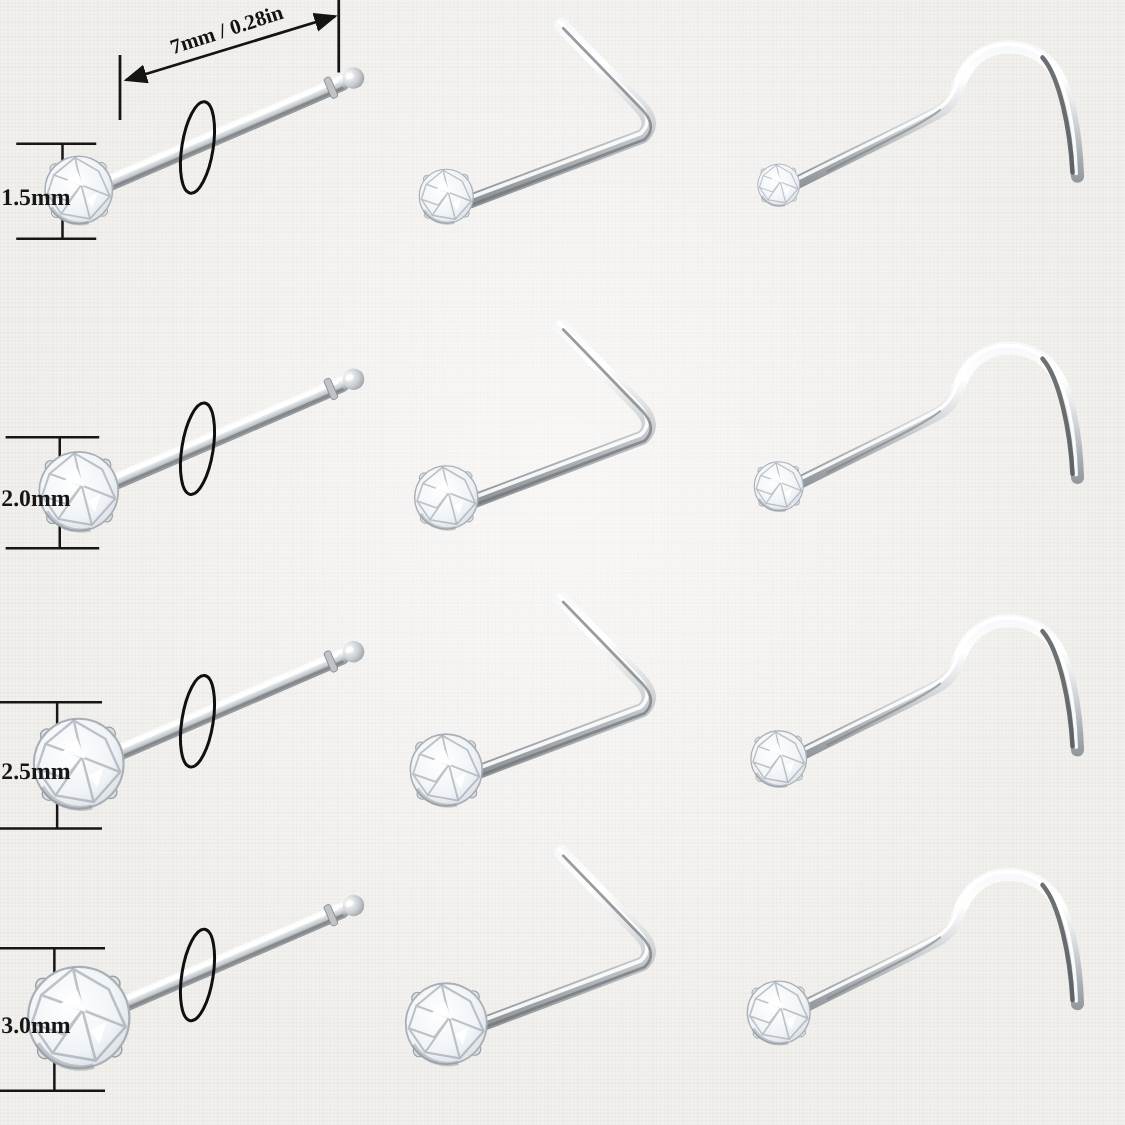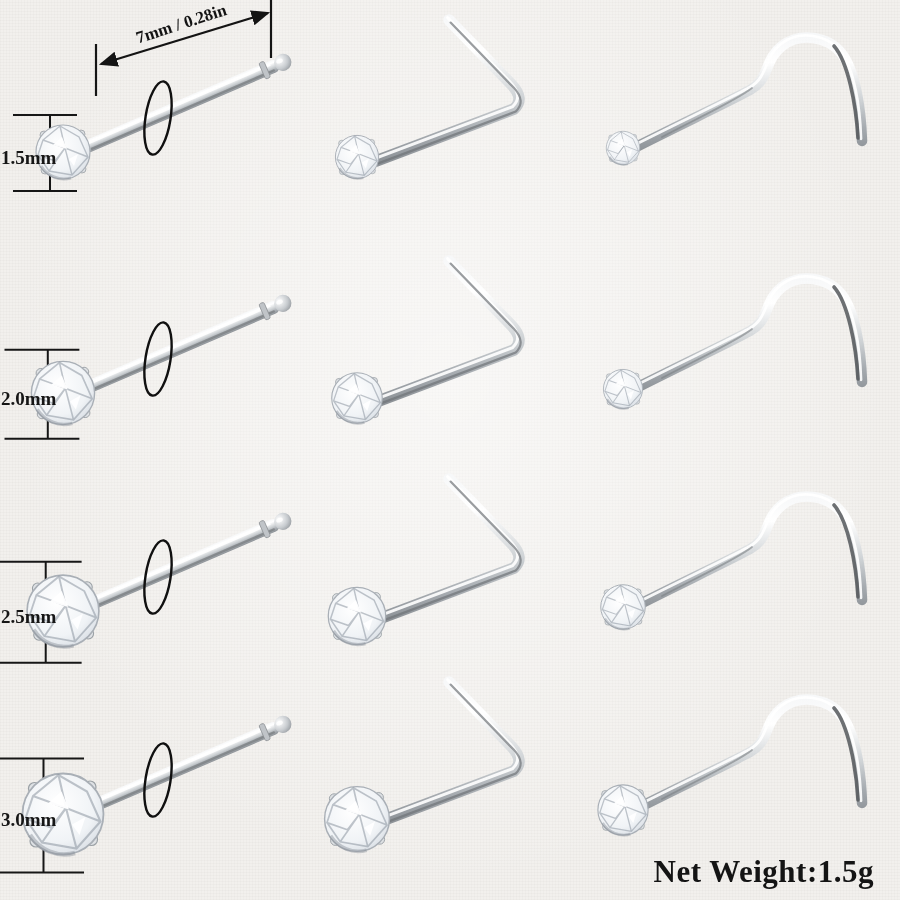--- a/index.html
+++ b/index.html
@@ -359,14 +359,13 @@
           <g class="gem-c3">
             <use href="#gem-shape"></use>
           </g>
         </g>
       </svg>
     </div>
 
   </div>
 </div>
 
-  <div class="net-weight">Net Weight:1.5g</div>
 </div>
 
 </body></html>

